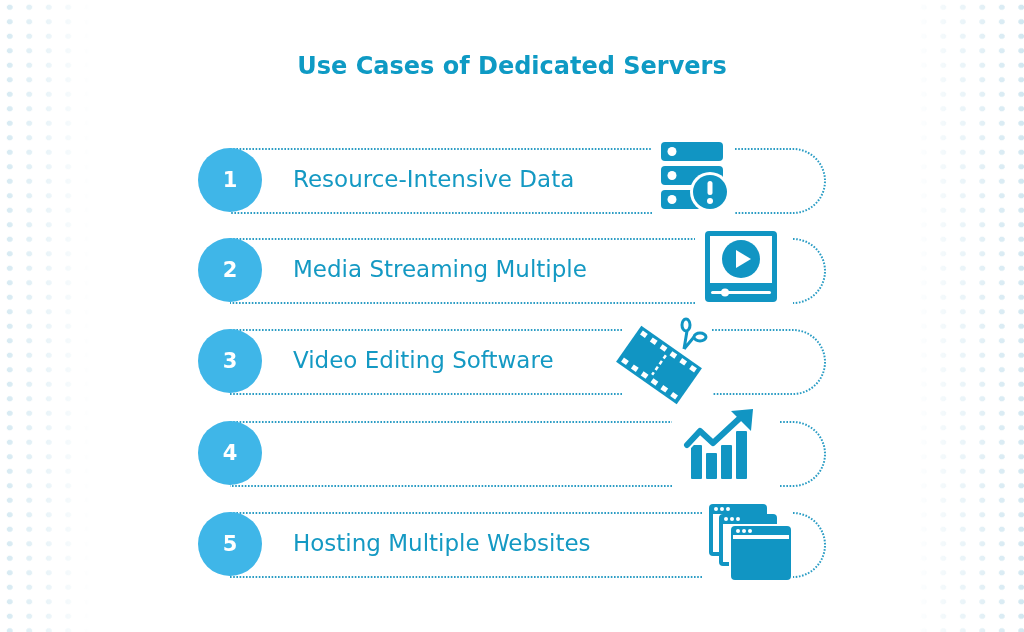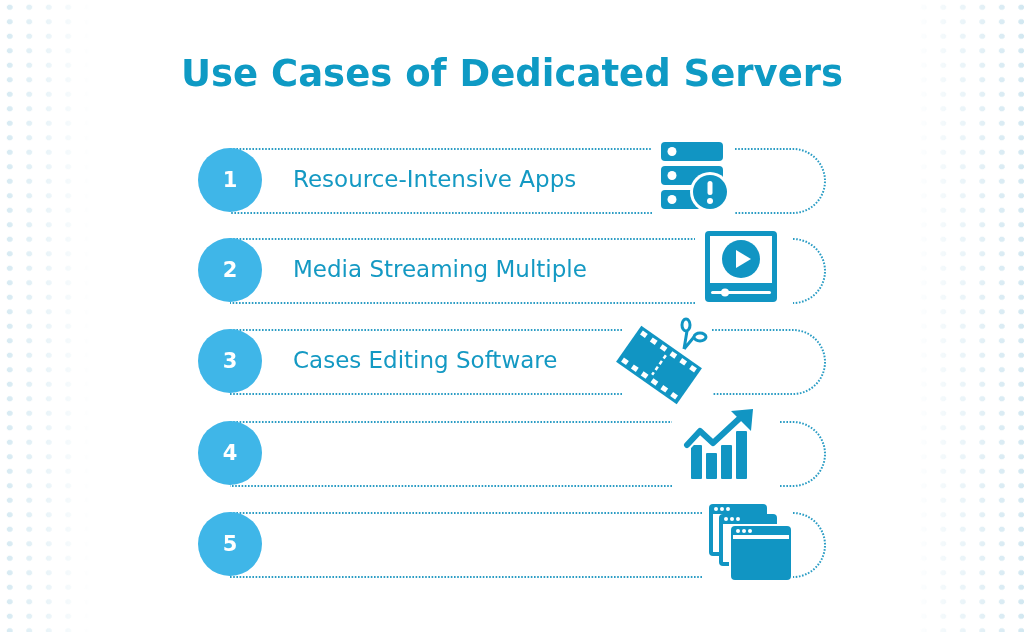--- a/index.html
+++ b/index.html
@@ -19,21 +19,21 @@
     mask-image: linear-gradient(to right, rgba(0,0,0,0.9), rgba(0,0,0,0));
   }
   .dots-right {
     right: 0; width: 110px;
     -webkit-mask-image: linear-gradient(to left, rgba(0,0,0,0.95), rgba(0,0,0,0));
     mask-image: linear-gradient(to left, rgba(0,0,0,0.95), rgba(0,0,0,0));
   }
   .title {
     position: absolute; left: 0; width: 1024px; top: 52px;
     text-align: center; color: #0e9ac4; font-weight: bold;
-    font-size: 37px; letter-spacing: 0px;
+    font-size: 24px; letter-spacing: 0px;
   }
   .row { position: absolute; left: 0; width: 1024px; height: 66px; }
   .pill-svg { position: absolute; left: 0; top: 0; overflow: visible; }
   .num-circle {
     position: absolute; left: 198px; top: 0px; width: 64px; height: 64px;
     border-radius: 50%; background: #3fb6e8;
     color: #ffffff; font-weight: bold; font-size: 21px;
     display: flex; align-items: center; justify-content: center;
   }
   .label {
@@ -48,21 +48,21 @@
 <div class="dots-left"></div>
 <div class="dots-right"></div>
 
 <div class="title">Use Cases of Dedicated Servers</div>
 
 <div class="row" style="top:148px;">
   <svg class="pill-svg" width="1024" height="66">
     <path d="M230 1 L652 1 M735 1 L793 1 A32 32 0 0 1 793 65 L735 65 M652 65 L230 65" fill="none" stroke="#2a9cc4" stroke-width="2" stroke-dasharray="1.6 1.6"></path>
   </svg>
   <div class="num-circle">1</div>
-  <div class="label">Resource-Intensive Apps</div>
+  <div class="label">Resource-Intensive Data</div>
   <svg class="icon" style="left:660px; top:-6px;" width="70" height="72" viewBox="0 0 70 72">
     <rect x="1" y="0" width="62" height="19" rx="4" fill="#1195c3"></rect>
     <rect x="1" y="24" width="62" height="19" rx="4" fill="#1195c3"></rect>
     <rect x="1" y="48" width="40" height="19" rx="4" fill="#1195c3"></rect>
     <circle cx="12" cy="9.5" r="4.5" fill="#fff"></circle>
     <circle cx="12" cy="33.5" r="4.5" fill="#fff"></circle>
     <circle cx="12" cy="57.5" r="4.5" fill="#fff"></circle>
     <circle cx="50" cy="50" r="20" fill="#fff"></circle>
     <circle cx="50" cy="50" r="17" fill="#1195c3"></circle>
     <rect x="47.5" y="39" width="5" height="14" rx="2.5" fill="#fff"></rect>
@@ -84,21 +84,21 @@
     <rect x="6" y="60" width="60" height="3" rx="1.5" fill="#fff"></rect>
     <circle cx="20" cy="61.5" r="4" fill="#fff"></circle>
   </svg>
 </div>
 
 <div class="row" style="top:329px;">
   <svg class="pill-svg" width="1024" height="66">
     <path d="M230 1 L622 1 M712 1 L793 1 A32 32 0 0 1 793 65 L712 65 M622 65 L230 65" fill="none" stroke="#2a9cc4" stroke-width="2" stroke-dasharray="1.6 1.6"></path>
   </svg>
   <div class="num-circle">3</div>
-  <div class="label">Cases Editing Software</div>
+  <div class="label">Video Editing Software</div>
   <svg class="icon" style="left:614px; top:-14px;" width="96" height="96" viewBox="0 0 96 96">
     <g transform="rotate(35 45 50)">
       <rect x="8" y="28" width="74" height="44" fill="#1195c3"></rect>
       <g fill="#fff">
         <rect x="12" y="31" width="6" height="5"></rect>
           <rect x="24" y="31" width="6" height="5"></rect>
         <rect x="36" y="31" width="6" height="5"></rect>
           <rect x="48" y="31" width="6" height="5"></rect>
         <rect x="60" y="31" width="6" height="5"></rect>
           <rect x="72" y="31" width="6" height="5"></rect>
@@ -133,20 +133,21 @@
     <polyline points="4,36 17,22 30,34 58,8" fill="none" stroke="#1195c3" stroke-width="6" stroke-linejoin="round" stroke-linecap="round"></polyline>
     <path d="M48 2 L70 0 L68 22 Z" fill="#1195c3"></path>
   </svg>
 </div>
 
 <div class="row" style="top:512px;">
   <svg class="pill-svg" width="1024" height="66">
     <path d="M230 1 L702 1 M793 1 A32 32 0 0 1 793 65 M702 65 L230 65" fill="none" stroke="#2a9cc4" stroke-width="2" stroke-dasharray="1.6 1.6"></path>
   </svg>
   <div class="num-circle">5</div>
+  <div class="label">Hosting Multiple Websites</div>
   <svg class="icon" style="left:709px; top:-8px;" width="86" height="78" viewBox="0 0 86 78">
     <rect x="0" y="0" width="58" height="52" rx="4" fill="#1195c3"></rect>
     <rect x="4" y="10" width="50" height="38" fill="#fff"></rect>
     <circle cx="7" cy="5" r="2" fill="#fff"></circle>
       <circle cx="13" cy="5" r="2" fill="#fff"></circle>
       <circle cx="19" cy="5" r="2" fill="#fff"></circle>
     <rect x="10" y="10" width="58" height="52" rx="4" fill="#1195c3"></rect>
     <rect x="14" y="20" width="50" height="38" fill="#fff"></rect>
     <circle cx="17" cy="15" r="2" fill="#fff"></circle>
       <circle cx="23" cy="15" r="2" fill="#fff"></circle>

